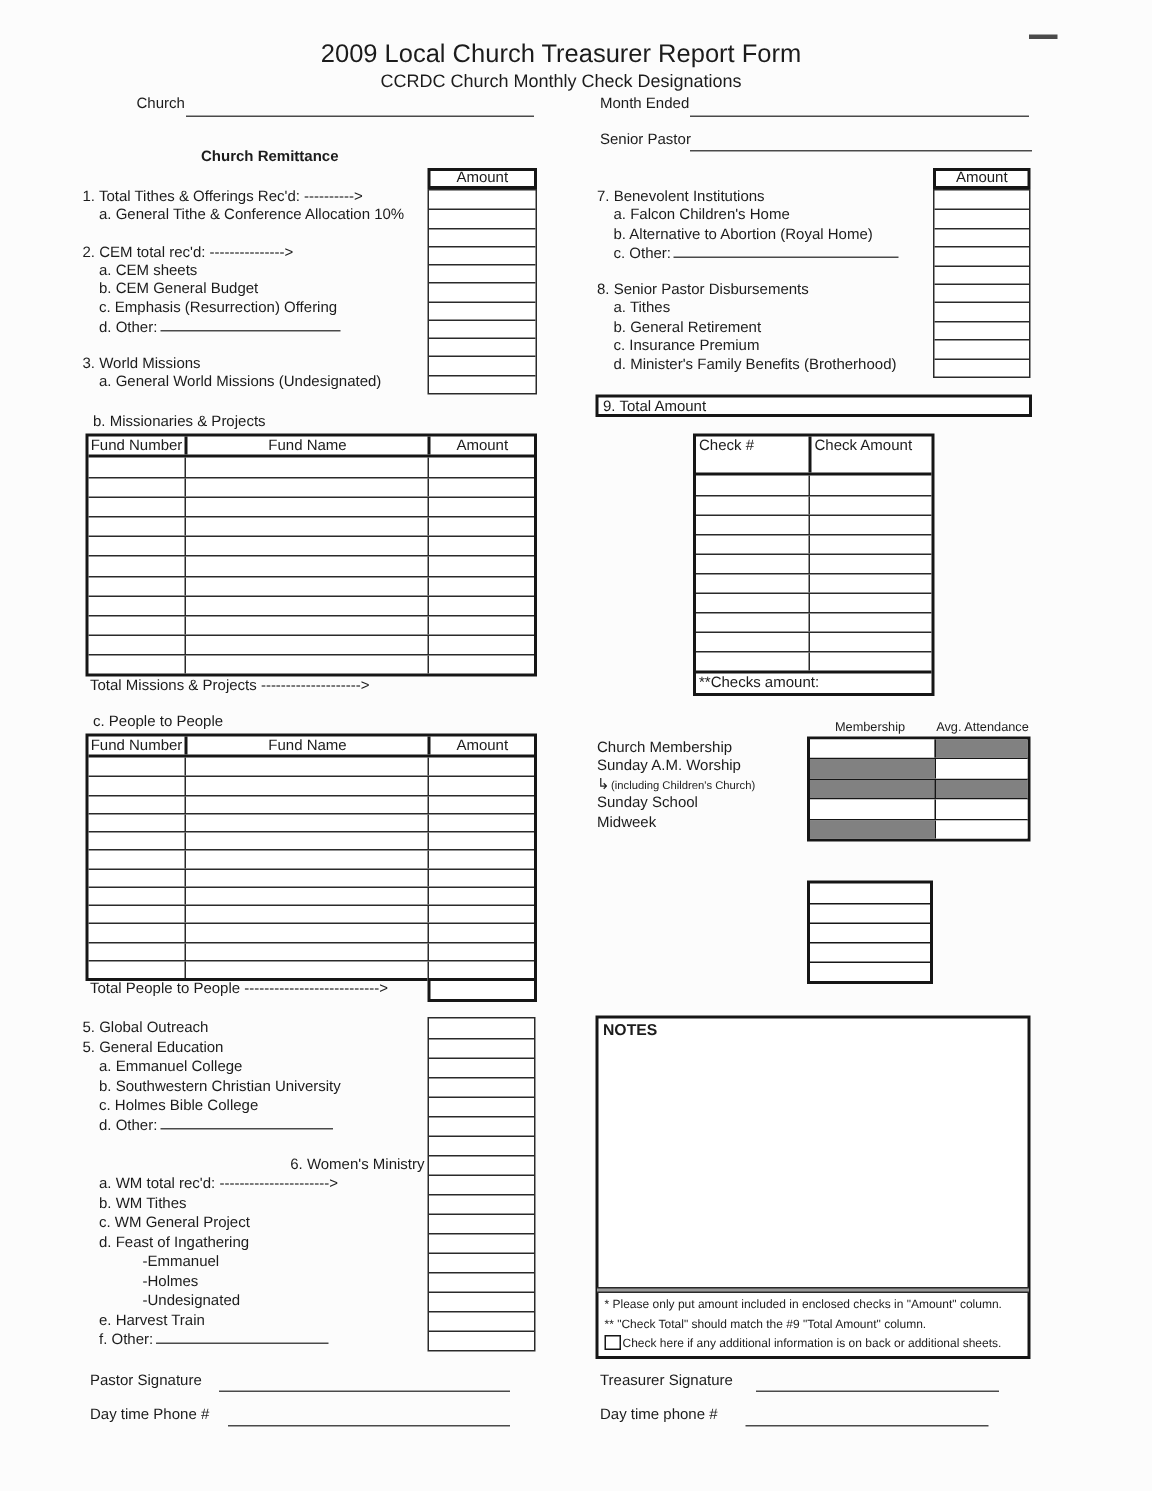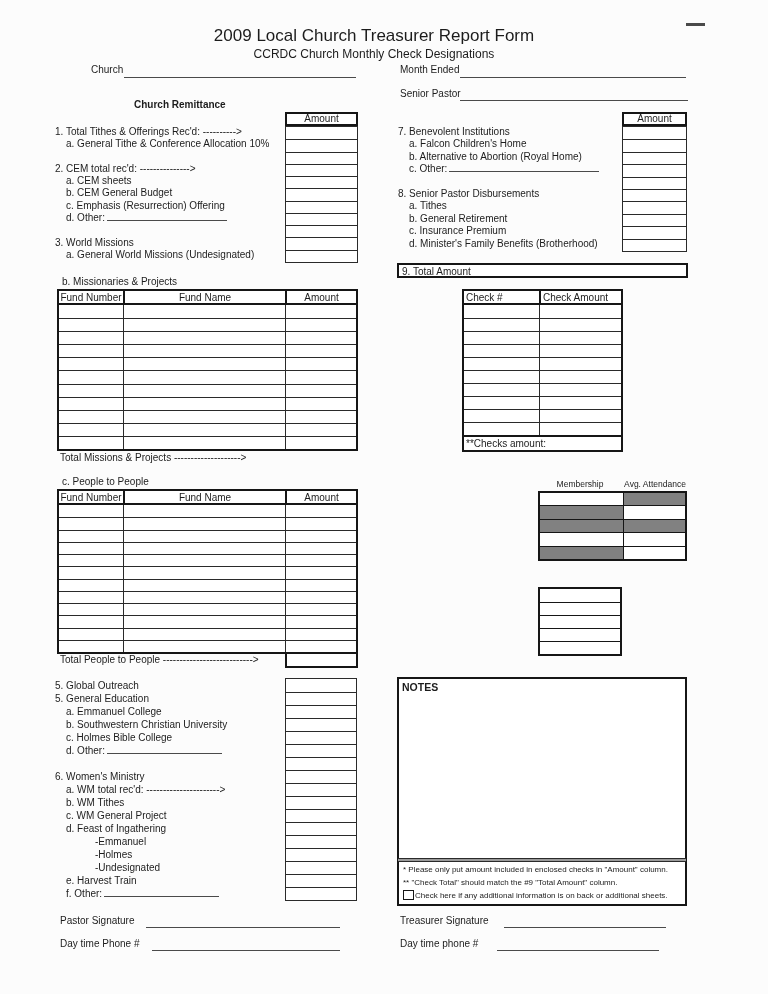--- a/index.html
+++ b/index.html
@@ -202,21 +202,21 @@
       </div>
       <div class="frow" style="height: 13.1px;">
         <div class="fc" style="width: 64px;"></div>
         <div class="fc" style="width: 162px;"></div>
         <div class="fc" style="flex: 1 1 0%;"></div>
       </div>
     </div>
   <span class="lbl" style="left:60px;top:452px">Total Missions &amp; Projects --------------------&gt;</span>
 
   <div id="check-table" class="ftable" style="left:462px;top:289px;width:161px">
-      <div class="frow hrow" style="height: 14px;">
+      <div class="frow hrow" style="height: 26px;">
         <div class="fc" style="text-align: left; padding-left: 2px; width: 75px;">Check #</div>
         <div class="fc" style="text-align: left; padding-left: 2px; flex: 1 1 0%;">Check Amount</div>
       </div>
       <div class="frow" style="height: 13px;">
         <div class="fc" style="width: 75px;"></div>
         <div class="fc" style="flex: 1 1 0%;"></div>
       </div>
       <div class="frow" style="height: 13px;">
         <div class="fc" style="width: 75px;"></div>
         <div class="fc" style="flex: 1 1 0%;"></div>
@@ -322,20 +322,27 @@
         <div class="fc" style="width: 64px;"></div>
         <div class="fc" style="width: 162px;"></div>
         <div class="fc" style="flex: 1 1 0%;"></div>
       </div>
     </div>
   <span class="lbl" style="left:60px;top:654px">Total People to People ---------------------------&gt;</span>
   <div class="total-box" style="left:285px;top:652px;width:73px;height:16px"></div>
 
   <span class="col-lbl" style="left:538px;top:479px;width:84px">Membership</span>
   <span class="col-lbl" style="left:622px;top:479px;width:66px">Avg. Attendance</span>
+  <div id="stats-labels" class="slabels" style="left:398px;top:493px">
+      <div class="slab" style="height: 12.4px; line-height: 12.4px;"><span>Church Membership</span></div>
+      <div class="slab" style="height: 12.4px; line-height: 12.4px;"><span>Sunday A.M. Worship</span></div>
+      <div class="slab small" style="height: 12.4px; line-height: 11px;"><span class="branch">↳</span><span>(including Children's Church)</span></div>
+      <div class="slab" style="height: 12.4px; line-height: 12.4px;"><span>Sunday School</span></div>
+      <div class="slab" style="height: 12.4px; line-height: 12.4px;"><span>Midweek</span></div>
+    </div>
   <div id="stats-grid" class="stats-grid" style="left:538px;top:491px;width:149px">
       <div class="srow">
         <div class="scell" style="height: 12.4px; background: rgb(255, 255, 255); width: 83px;"></div>
         <div class="scell" style="height: 12.4px; background: rgb(129, 129, 129); flex: 1 1 0%;"></div>
       </div>
       <div class="srow">
         <div class="scell" style="height: 12.4px; background: rgb(129, 129, 129); width: 83px;"></div>
         <div class="scell" style="height: 12.4px; background: rgb(255, 255, 255); flex: 1 1 0%;"></div>
       </div>
       <div class="srow">
@@ -360,21 +367,21 @@
     </div>
 
   <div id="outreach-lines" class="linecol" style="left:55px;top:679px;width:228px">
       <div class="fline ind0" style="height: 13px; line-height: 13px;"><span>5. Global Outreach</span></div>
       <div class="fline ind0" style="height: 13px; line-height: 13px;"><span>5. General Education</span></div>
       <div class="fline ind1" style="height: 13px; line-height: 13px;"><span>a. Emmanuel College</span></div>
       <div class="fline ind1" style="height: 13px; line-height: 13px;"><span>b. Southwestern Christian University</span></div>
       <div class="fline ind1" style="height: 13px; line-height: 13px;"><span>c. Holmes Bible College</span></div>
       <div class="fline ind1" style="height: 13px; line-height: 13px;"><span>d. Other:</span><span class="uline" style="width: 115px;"></span></div>
       <div class="fline ind0" style="height: 13px; line-height: 13px;"><span></span></div>
-      <div class="fline ind0" style="height: 13px; line-height: 13px;"><span>6. Women's Ministry</span></div>
+      <div class="fline ind0" style="height: 13px; line-height: 13px; text-align: right;"><span>6. Women's Ministry</span></div>
       <div class="fline ind1" style="height: 13px; line-height: 13px;"><span>a. WM total rec'd: ----------------------&gt;</span></div>
       <div class="fline ind1" style="height: 13px; line-height: 13px;"><span>b. WM Tithes</span></div>
       <div class="fline ind1" style="height: 13px; line-height: 13px;"><span>c. WM General Project</span></div>
       <div class="fline ind1" style="height: 13px; line-height: 13px;"><span>d. Feast of Ingathering</span></div>
       <div class="fline ind2" style="height: 13px; line-height: 13px;"><span>-Emmanuel</span></div>
       <div class="fline ind2" style="height: 13px; line-height: 13px;"><span>-Holmes</span></div>
       <div class="fline ind2" style="height: 13px; line-height: 13px;"><span>-Undesignated</span></div>
       <div class="fline ind1" style="height: 13px; line-height: 13px;"><span>e. Harvest Train</span></div>
       <div class="fline ind1" style="height: 13px; line-height: 13px;"><span>f. Other:</span><span class="uline" style="width: 115px;"></span></div>
     </div>

